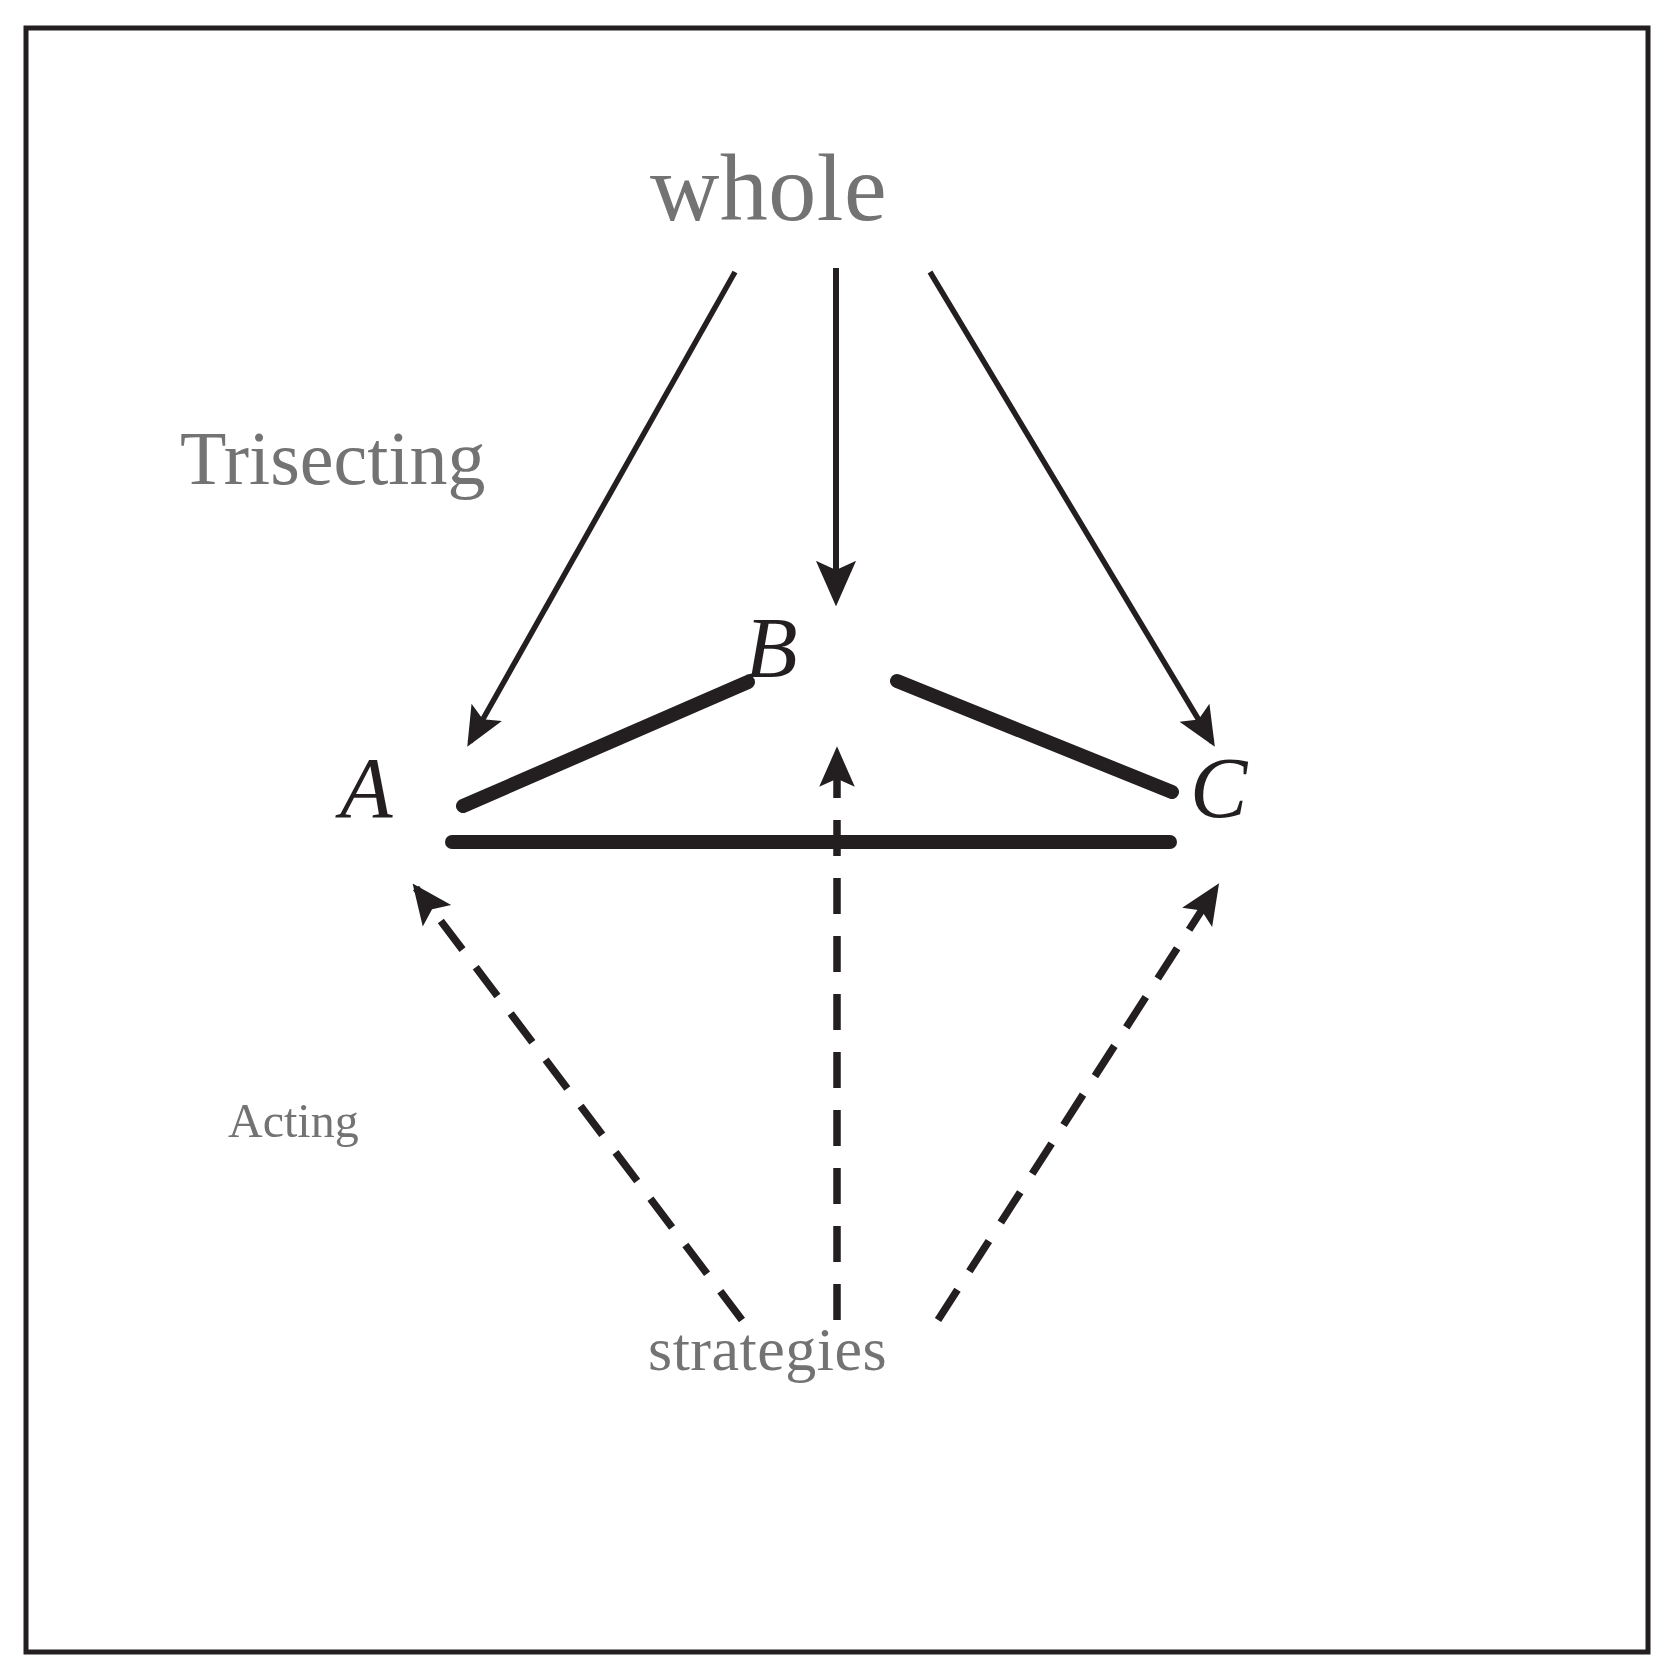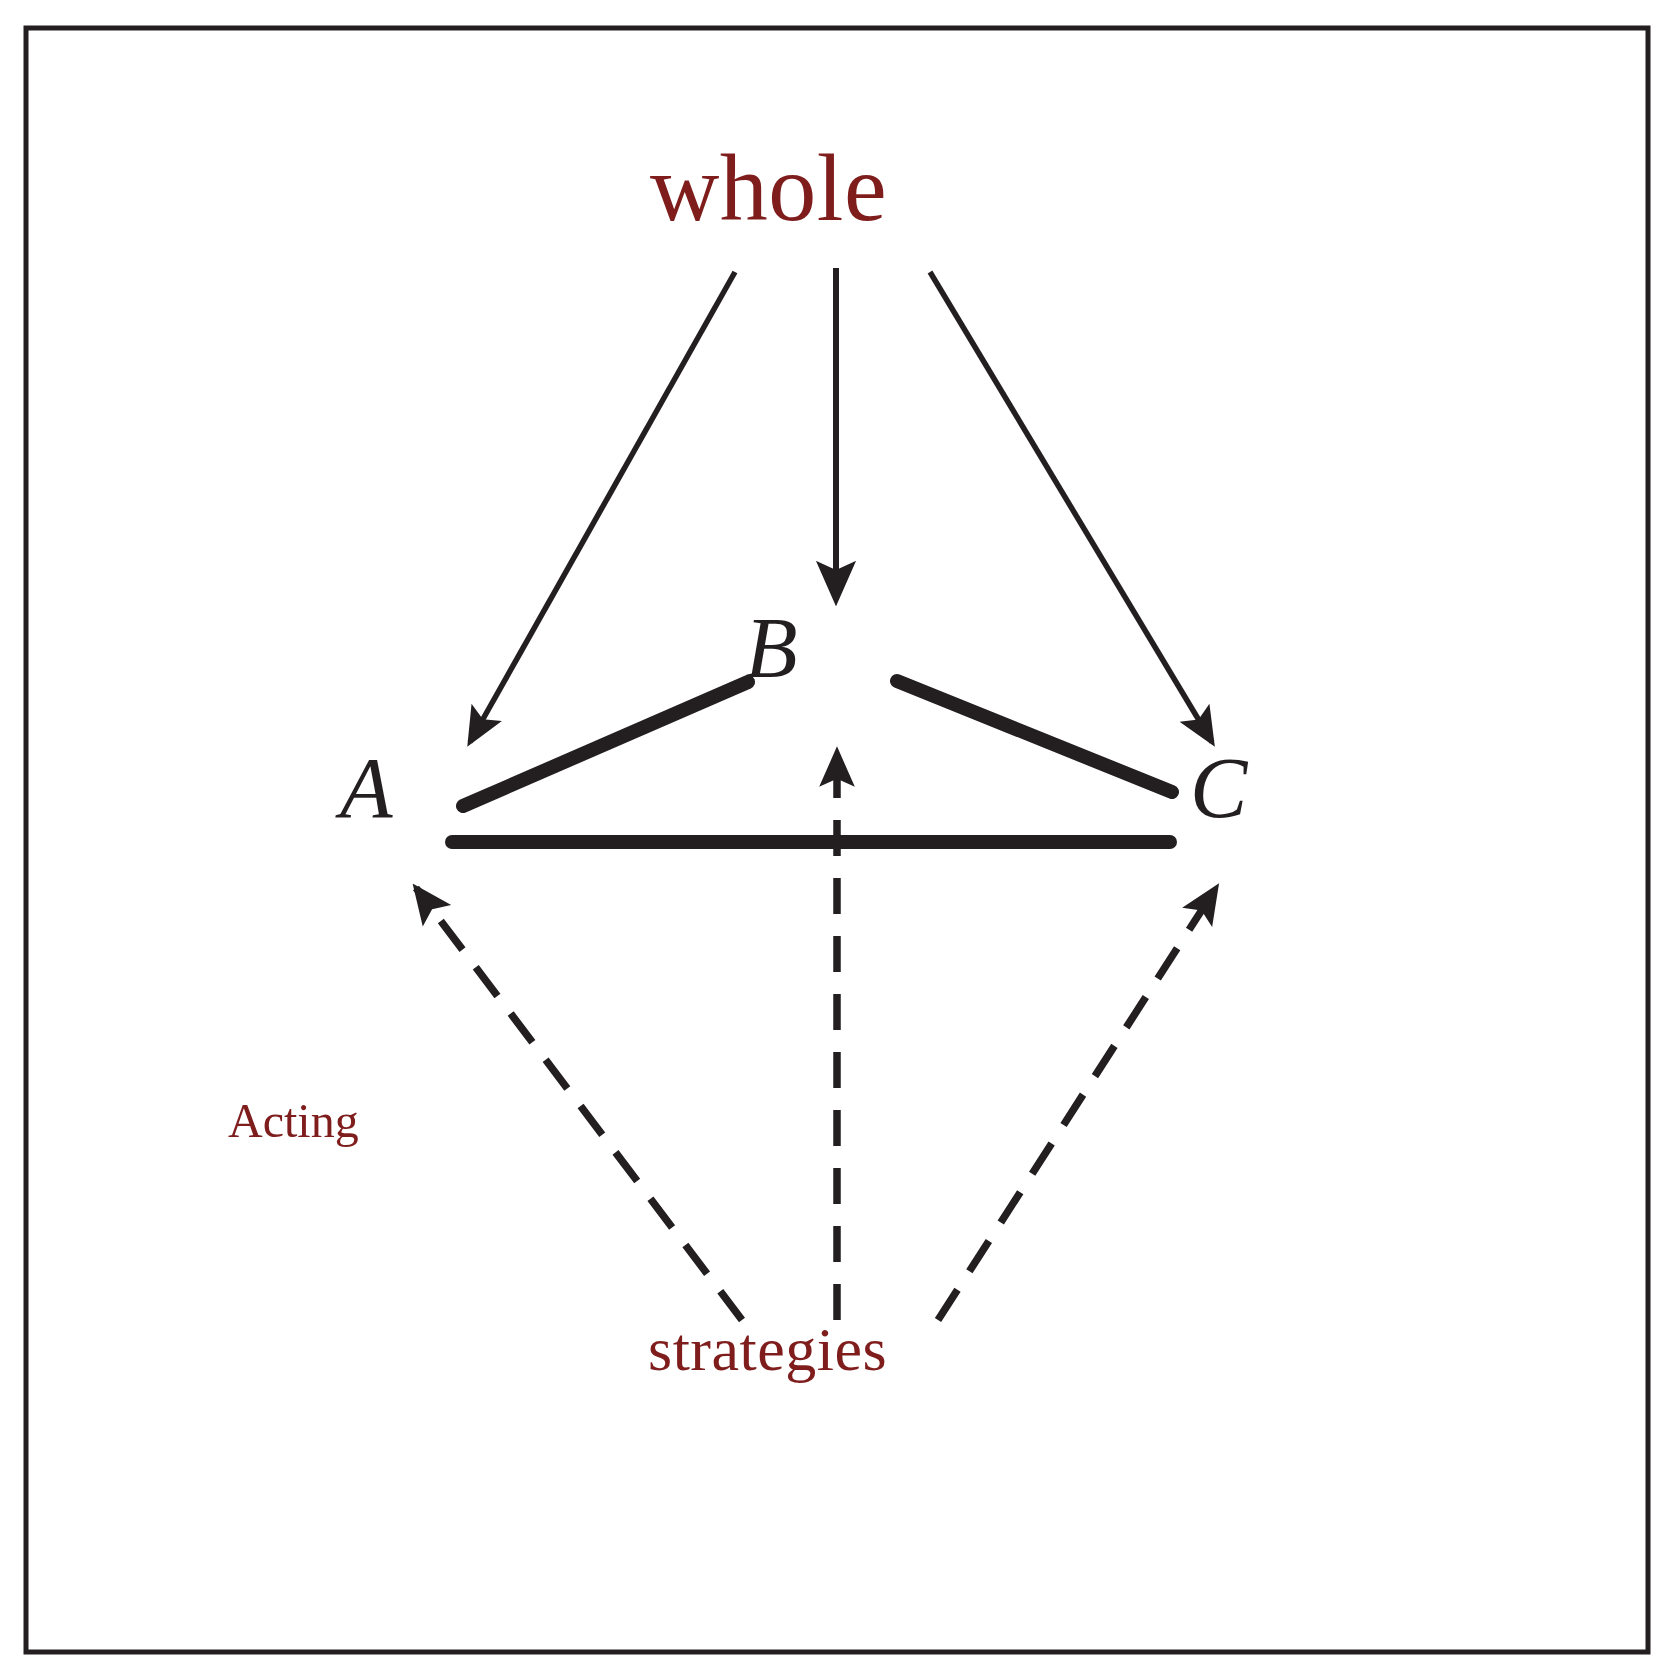--- a/index.html
+++ b/index.html
@@ -22,21 +22,21 @@
   #diagram-svg {
     position: absolute;
     left: 0;
     top: 0;
     width: 1673px;
     height: 1673px;
     display: block;
   }
   .label {
     position: absolute;
-    color: #7f1d1d;
+    color: #737373;
     white-space: nowrap;
     line-height: 1;
     user-select: none;
   }
   .label-whole {
     left: 650px;
     top: 140px;
     font-size: 96px;
     letter-spacing: 0.5px;
   }
@@ -102,20 +102,21 @@
 
     <line x1="742" y1="1320" x2="416" y2="888" stroke="#231f20" stroke-width="7.5" stroke-dasharray="36 22" stroke-linecap="butt" marker-end="url(#arrowDash)"></line>
 
     <line x1="837" y1="1320" x2="837" y2="752" stroke="#231f20" stroke-width="7.5" stroke-dasharray="36 22" stroke-linecap="butt" marker-end="url(#arrowDash)"></line>
 
     <line x1="938" y1="1320" x2="1216" y2="888" stroke="#231f20" stroke-width="7.5" stroke-dasharray="36 22" stroke-linecap="butt" marker-end="url(#arrowDash)"></line>
   </svg>
 
   <div class="label label-whole">whole</div>
 
+  <div class="label label-trisecting">Trisecting</div>
 
   <div class="node-label node-a">A</div>
 
   <div class="node-label node-b">B</div>
 
   <div class="node-label node-c">C</div>
 
   <div class="label label-acting">Acting</div>
 
   <div class="label label-strategies">strategies</div>

